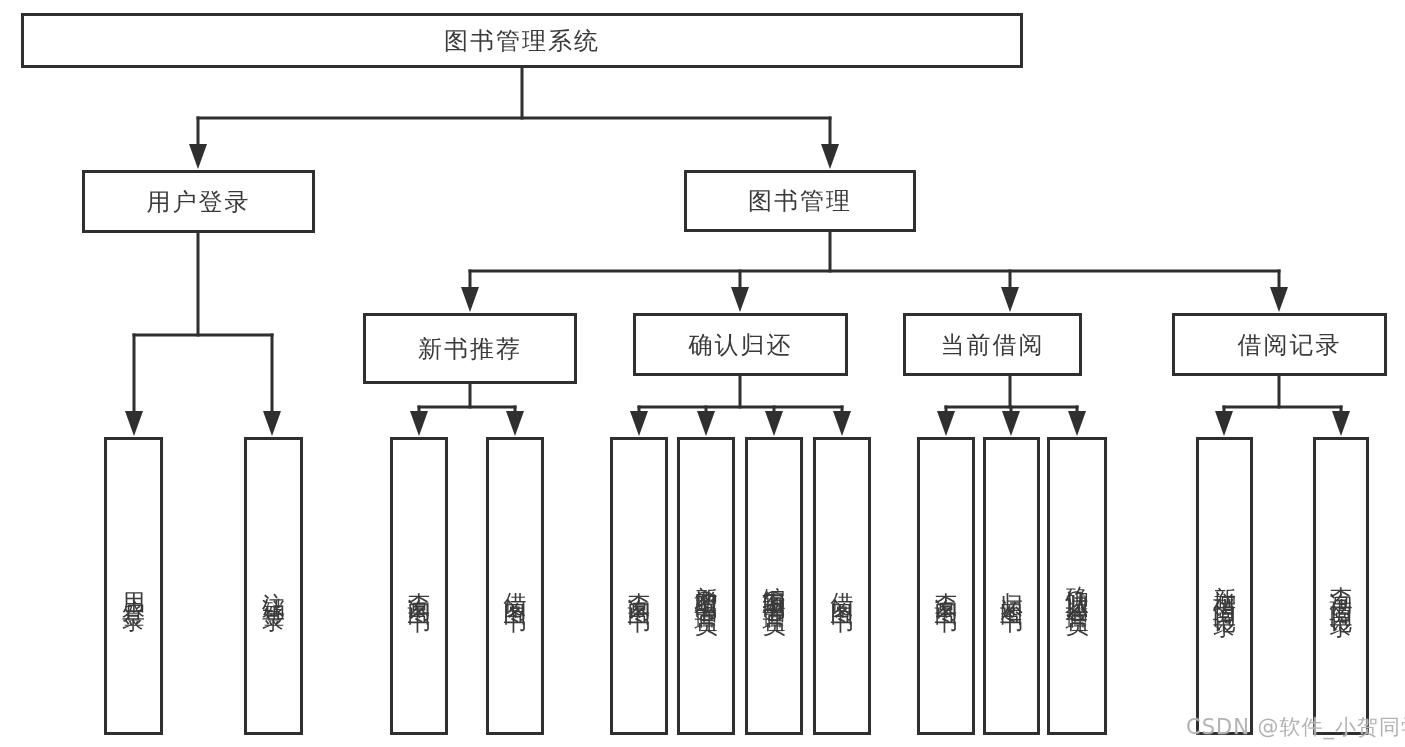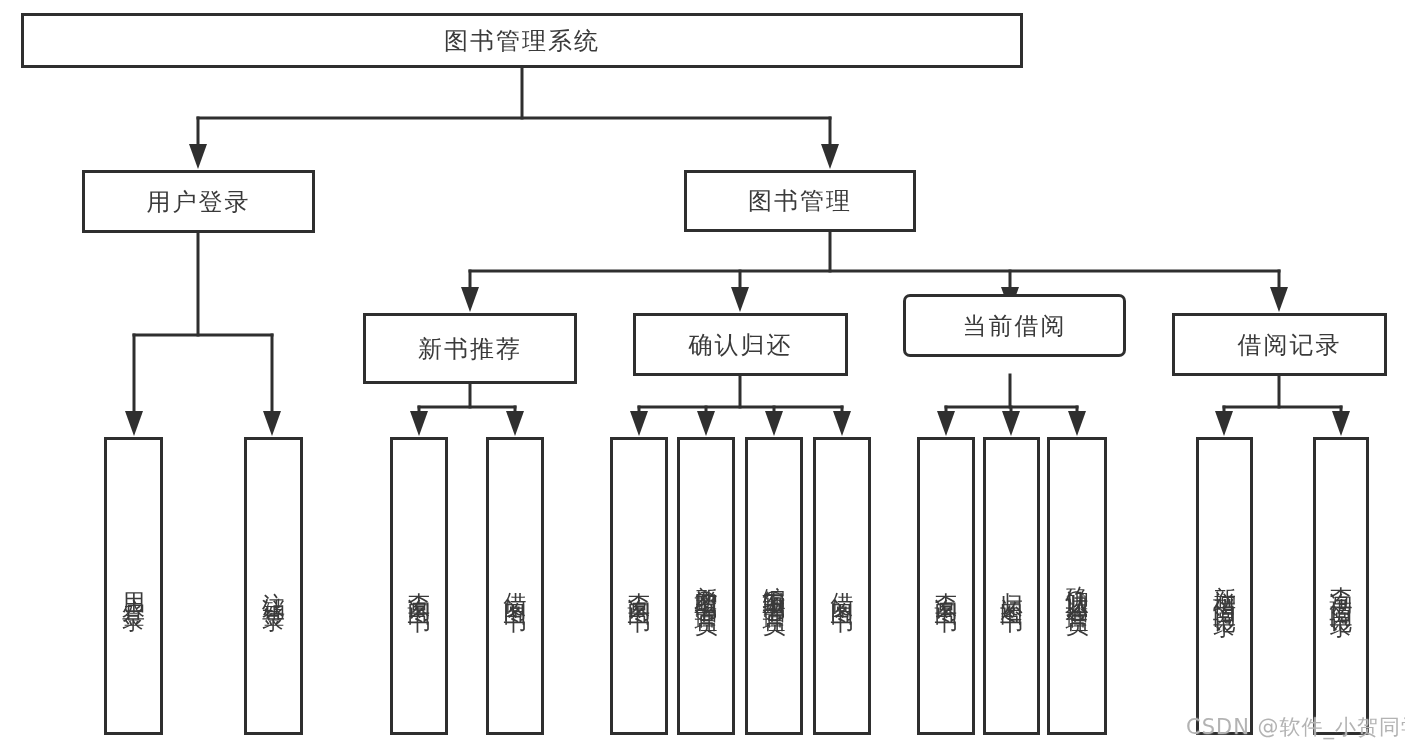--- a/index.html
+++ b/index.html
@@ -105,21 +105,21 @@
     </g>
   </svg>
 
   <div class="node" style="left:21px;top:13px;width:1002px;height:55px;">图书管理系统</div>
 
   <div class="node" style="left:82px;top:170px;width:233px;height:63px;">用户登录</div>
   <div class="node" style="left:684px;top:170px;width:232px;height:62px;">图书管理</div>
 
   <div class="node" style="left:363px;top:313px;width:214px;height:71px;">新书推荐</div>
   <div class="node" style="left:633px;top:313px;width:215px;height:63px;">确认归还</div>
-  <div class="node" style="left:903px;top:294px;width:223px;height:63px;border-radius:7px;">当前借阅</div>
+  <div class="node" style="left:903px;top:313px;width:179px;height:63px;">当前借阅</div>
   <div class="node" style="left:1172px;top:313px;width:215px;height:63px;padding-left:20px;">借阅记录</div>
 
   <div class="node leaf" style="left:104px;top:437px;width:59px;height:298px;">用户登录</div>
   <div class="node leaf" style="left:244px;top:437px;width:59px;height:298px;">注销登录</div>
 
   <div class="node leaf" style="left:390px;top:437px;width:58px;height:298px;">查询图书</div>
   <div class="node leaf" style="left:486px;top:437px;width:58px;height:298px;">借阅图书</div>
 
   <div class="node leaf" style="left:610px;top:437px;width:58px;height:298px;">查询图书</div>
   <div class="node leaf long" style="left:677px;top:437px;width:58px;height:298px;">新增图书（管理员）</div>

